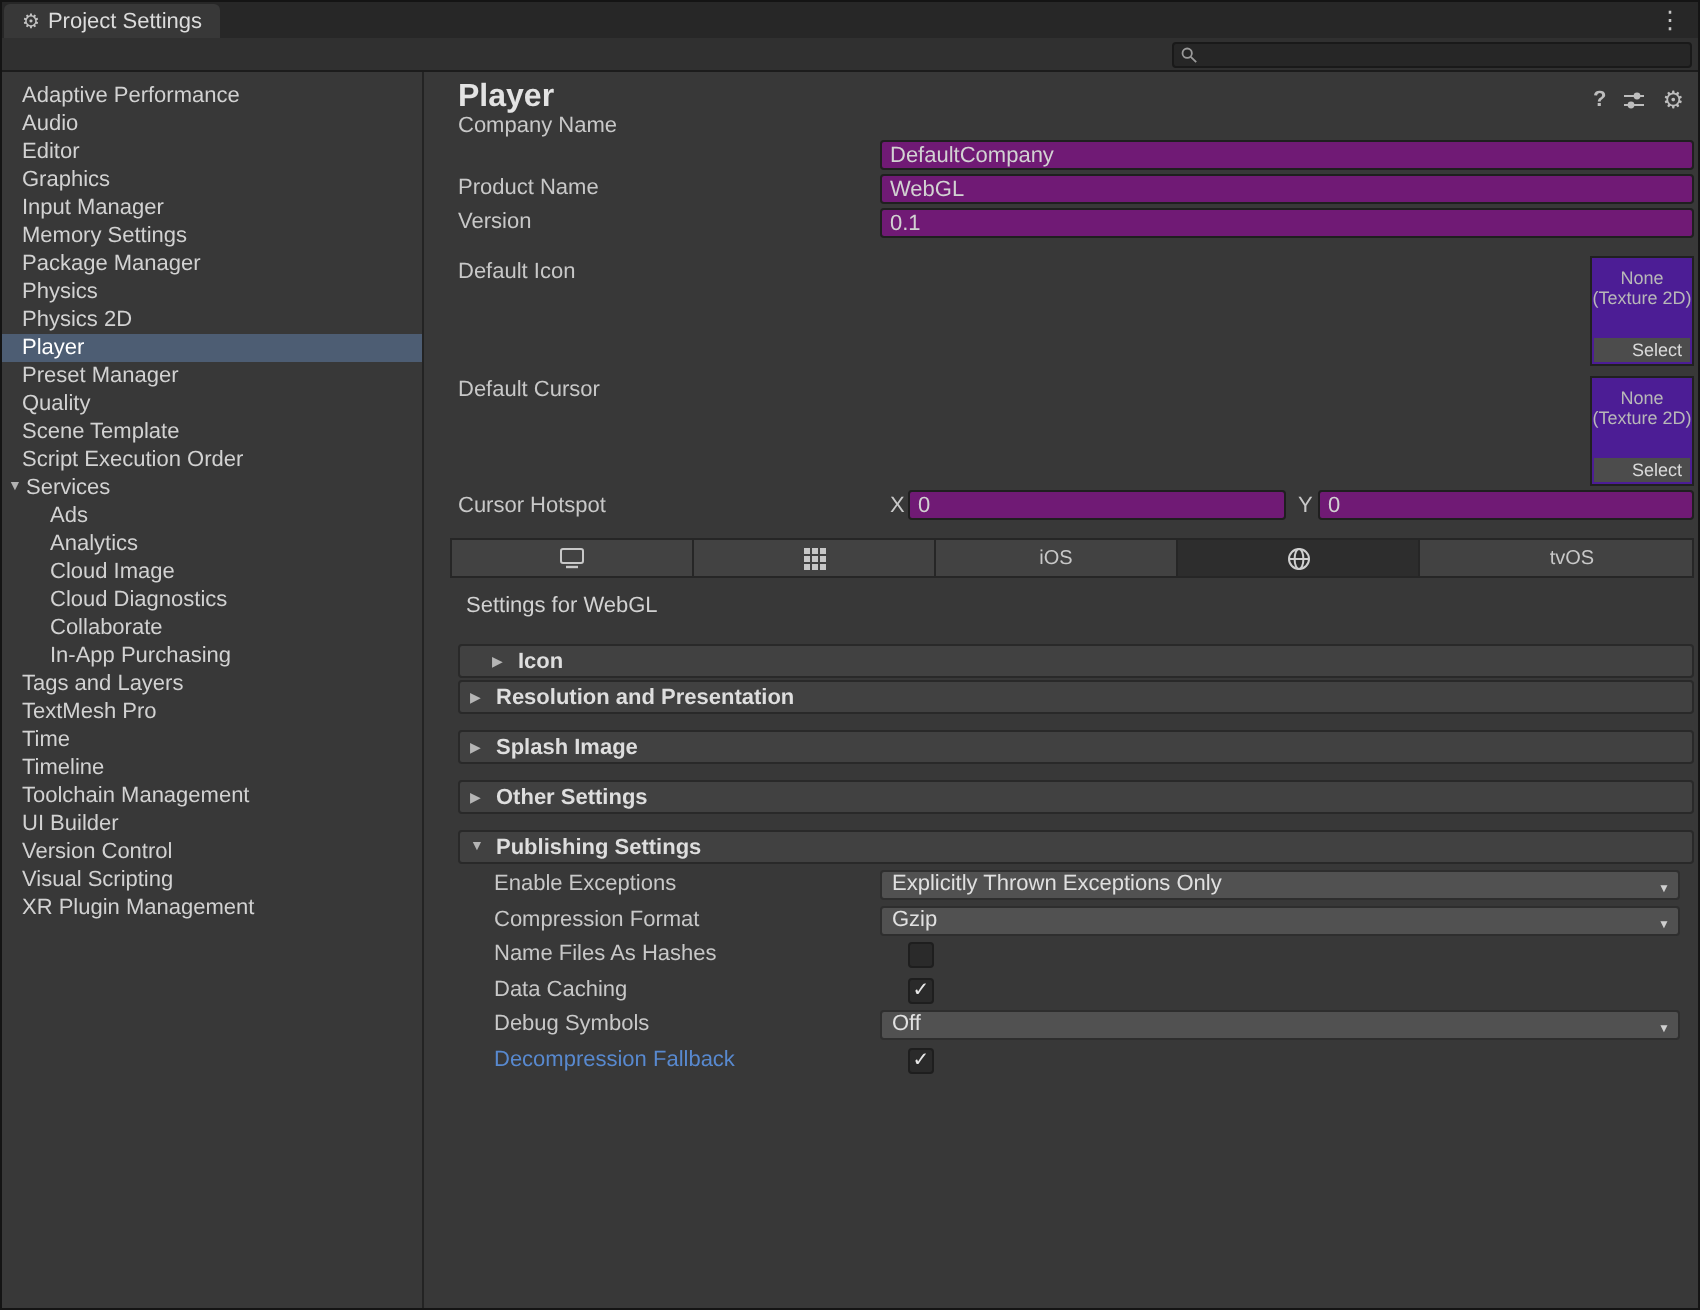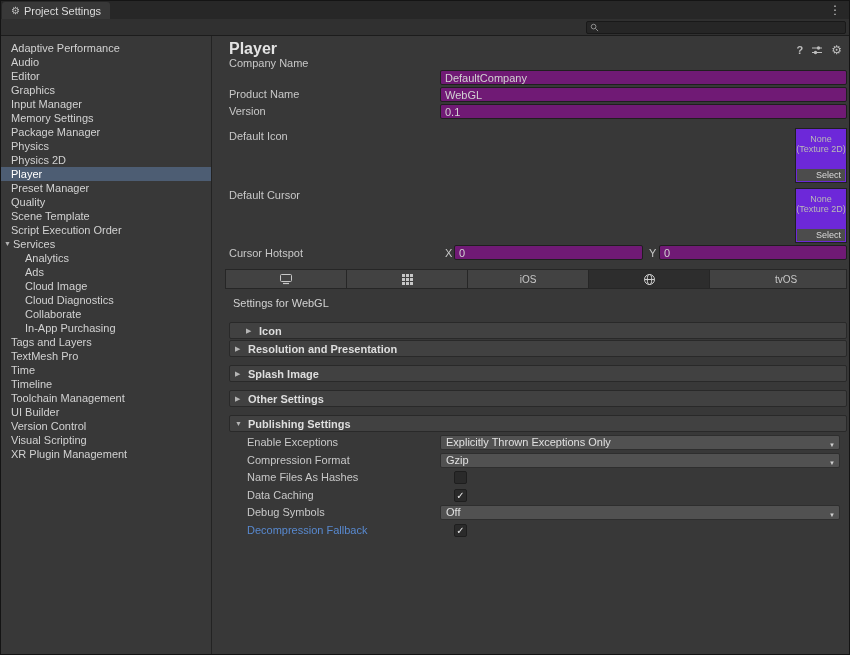--- a/index.html
+++ b/index.html
@@ -24,21 +24,21 @@
   .main{position:absolute;left:212px;top:35px;right:0;bottom:0;background:#383838;}
   .page-title{position:absolute;left:16px;top:4px;font-size:16px;font-weight:bold;color:#e3e3e3;}
   .hdr-icons{position:absolute;right:7px;top:8px;display:flex;align-items:center;gap:8px;}
   .hicon{color:#bdbdbd;font-size:11px;line-height:12px;cursor:default;}
   .hicon svg{display:block;}
 
   .form-label{position:absolute;left:16px;font-size:11px;color:#c8c8c8;white-space:nowrap;}
   .axis-label{position:absolute;font-size:11px;color:#c8c8c8;}
   .text-field{position:absolute;left:227px;width:407px;height:15px;background:#701a75;border:1px solid #1f1f1f;border-radius:2px;color:#d2d2d2;font-size:11px;padding:0 4px;outline:none;}
 
-  .obj-box{position:absolute;left:582px;width:52px;height:55px;background:#6d28d9;border:1px solid #202020;}
+  .obj-box{position:absolute;left:582px;width:52px;height:55px;background:#4c1d95;border:1px solid #202020;}
   .obj-none{font-size:9px;color:#b8b8b8;text-align:center;padding-top:5px;line-height:10px;}
   .obj-select{position:absolute;left:1px;right:1px;bottom:1px;height:12px;background:#4c4c4c;color:#dadada;font-size:9px;line-height:12px;text-align:right;padding-right:4px;cursor:default;}
 
   .platform-bar{position:absolute;left:12px;top:233px;width:622px;height:20px;display:flex;border:1px solid #262626;background:#424242;}
   .platform-tab{flex:1;display:flex;align-items:center;justify-content:center;gap:3px;border-right:1px solid #262626;background:#424242;font-size:10px;color:#c8c8c8;cursor:default;}
   .platform-tab:last-child{border-right:none;padding-left:16px;}
   .platform-tab.selected{background:#2d2d2d;}
   .platform-tab svg{display:block;}
 
   .settings-for{position:absolute;left:20px;top:261px;font-size:11px;color:#d2d2d2;}
@@ -121,24 +121,24 @@
           <span>Scene Template</span>
         </div>
         <div class="sb-item">
           <span>Script Execution Order</span>
         </div>
         <div class="sb-item">
           <span class="sb-tri">▼</span>
           <span>Services</span>
         </div>
         <div class="sb-item indent">
+          <span>Ads</span>
+        </div>
+        <div class="sb-item indent">
           <span>Analytics</span>
-        </div>
-        <div class="sb-item indent">
-          <span>Ads</span>
         </div>
         <div class="sb-item indent">
           <span>Cloud Image</span>
         </div>
         <div class="sb-item indent">
           <span>Cloud Diagnostics</span>
         </div>
         <div class="sb-item indent">
           <span>Collaborate</span>
         </div>

